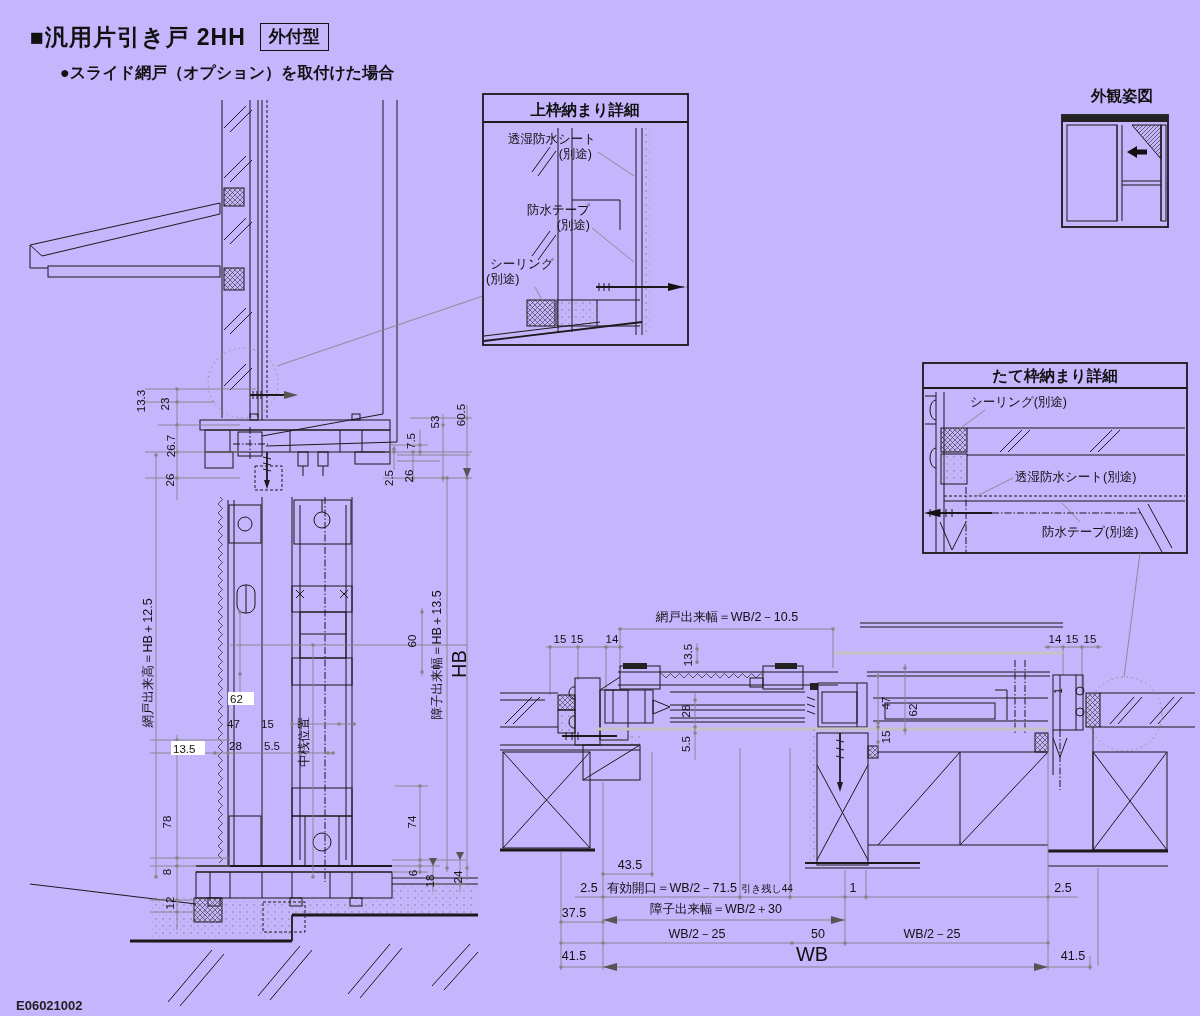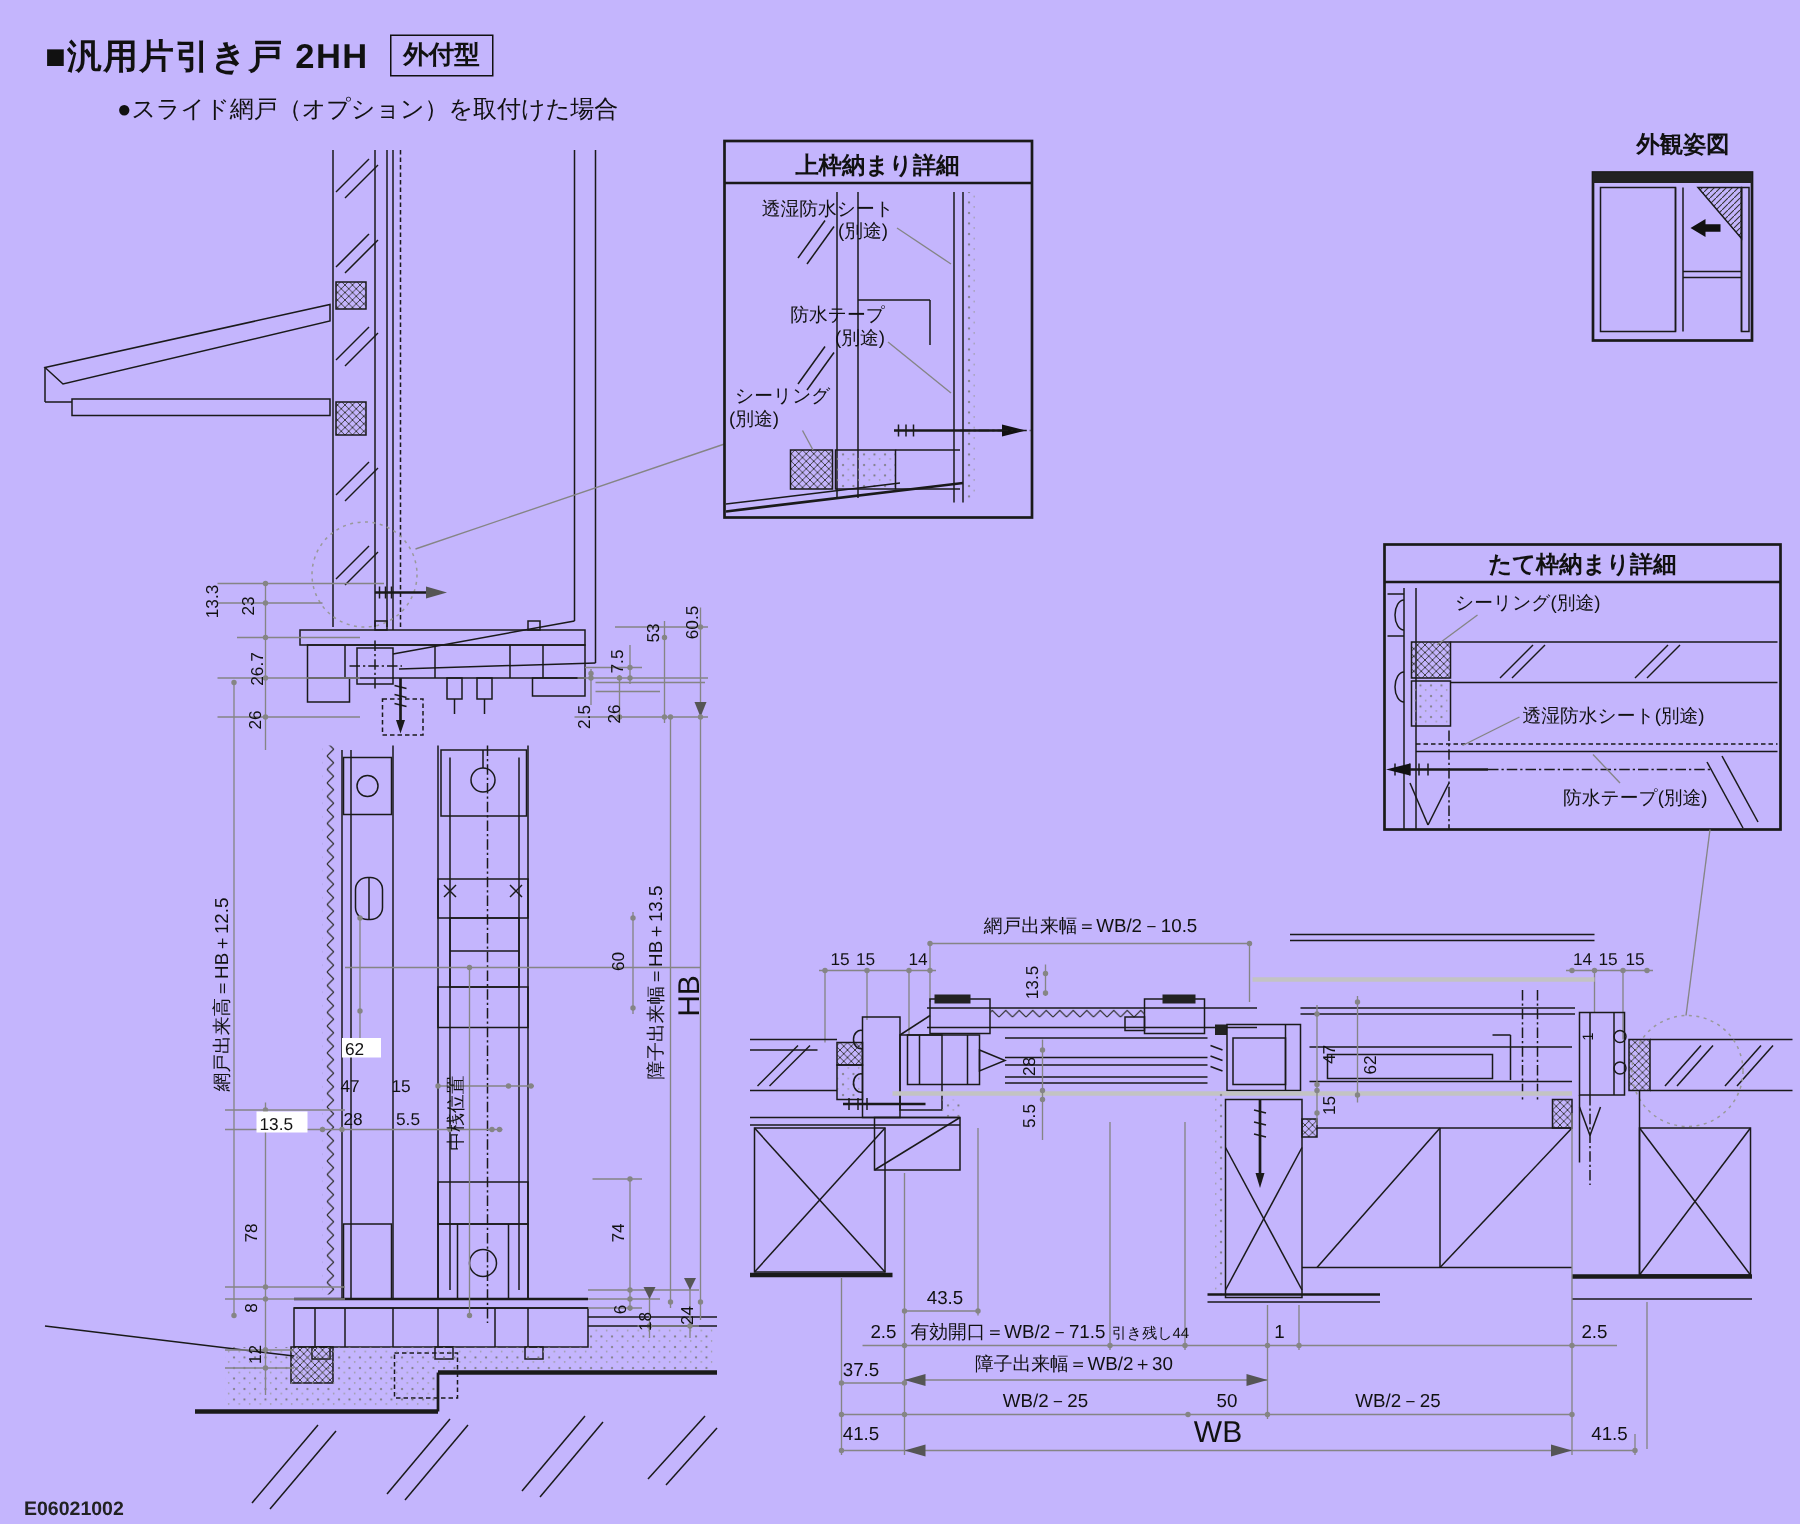--- a/index.html
+++ b/index.html
@@ -2,21 +2,21 @@
 <html><head>
 <meta charset="utf-8">
 <style>
   html,body{margin:0;padding:0;background:#fff;}
   #page{position:relative;width:1200px;height:1016px;background:#c4b5fd;overflow:hidden;
         font-family:"Liberation Sans","DejaVu Sans",sans-serif;color:#111;}
   #hdr{position:absolute;left:30px;top:22px;}
   #hdr .t1{font-size:23px;font-weight:bold;letter-spacing:1px;display:inline-block;}
   #hdr .badge{display:inline-block;border:1.5px solid #111;font-size:17px;font-weight:bold;
       padding:1px 8px 2px 8px;margin-left:14px;vertical-align:3px;}
-  #hdr .t2{font-size:16px;font-weight:normal;margin-top:10px;margin-left:48px;}
+  #hdr .t2{font-size:16px;font-weight:bold;margin-top:10px;margin-left:30px;}
   #code{position:absolute;left:16px;top:998px;font-size:13px;font-weight:bold;color:#222;text-align:center;}
   svg{position:absolute;left:0;top:0;}
   .k{stroke:#1a1a1a;stroke-width:1;fill:none;}
   .k2{stroke:#1a1a1a;stroke-width:1.8;fill:none;}
   .k3{stroke:#1a1a1a;stroke-width:3;fill:none;}
   .d{stroke:#858585;stroke-width:0.9;fill:none;}
   .dc{stroke:#999;stroke-width:1;fill:none;stroke-dasharray:2 3;}
   .ds{stroke-dasharray:3 2;}
   .dd{stroke-dasharray:7 2 1.5 2;}
   .g3{stroke:#c3c3c3;stroke-width:3;fill:none;}

